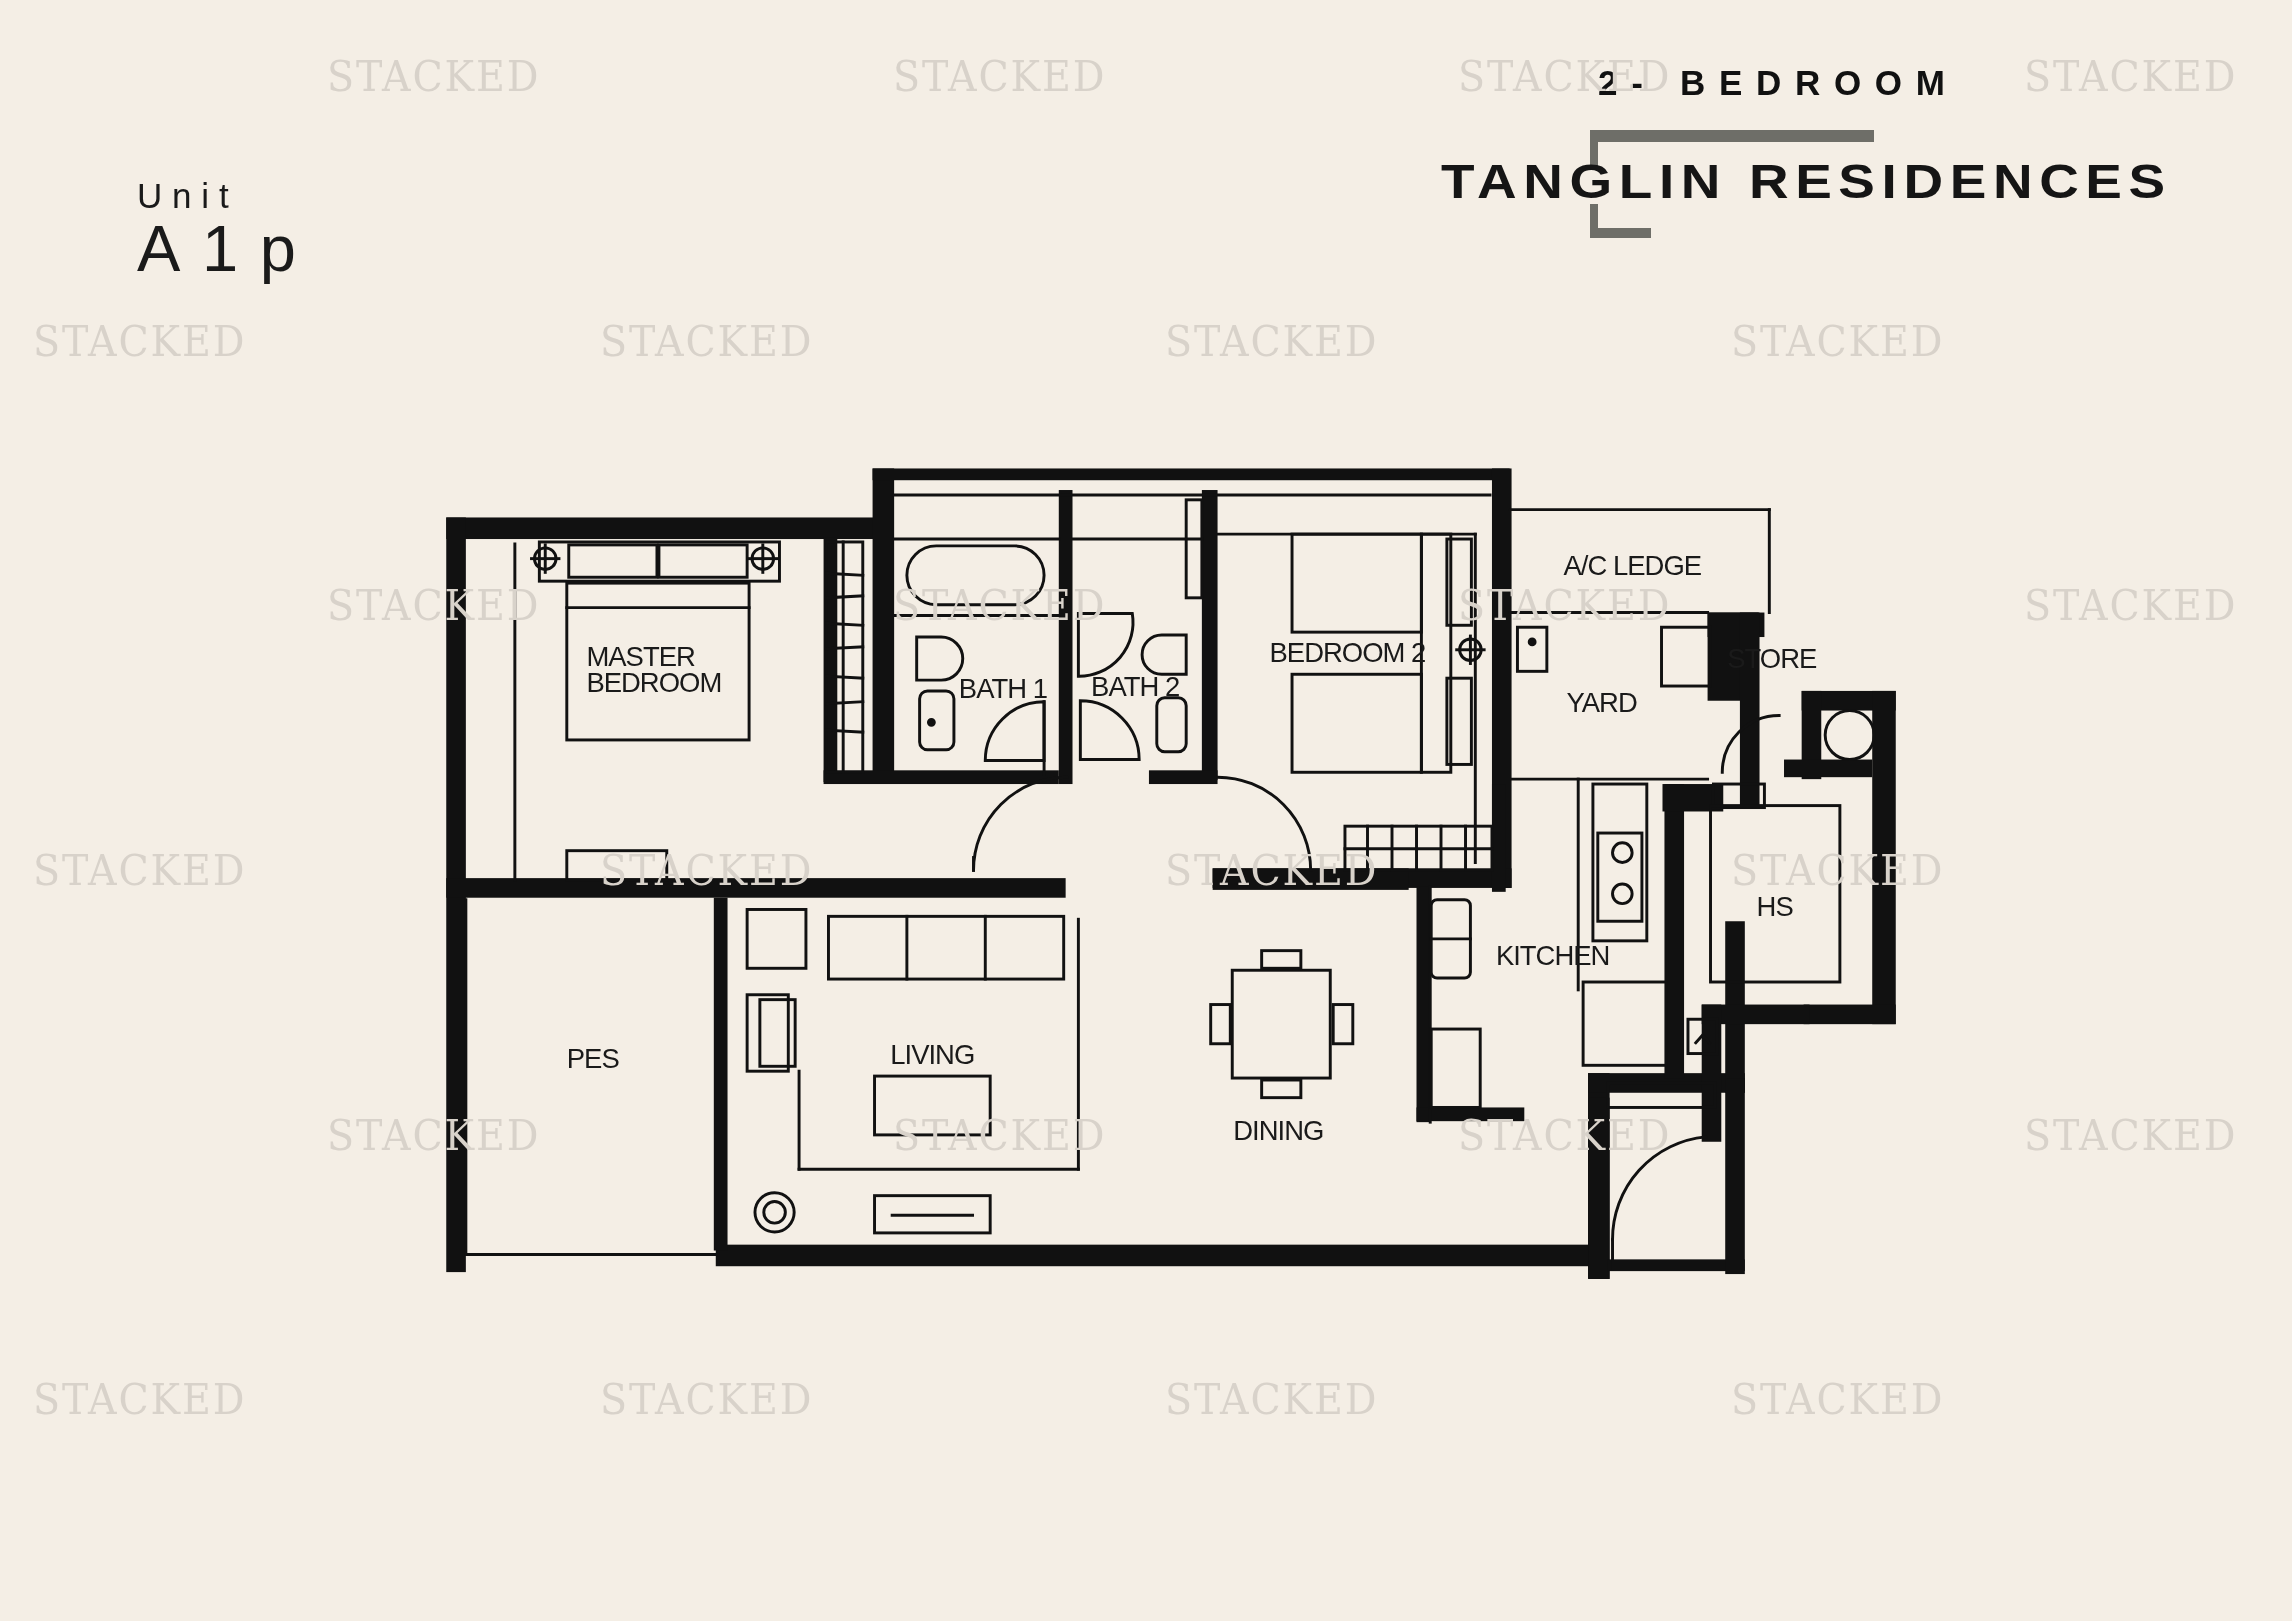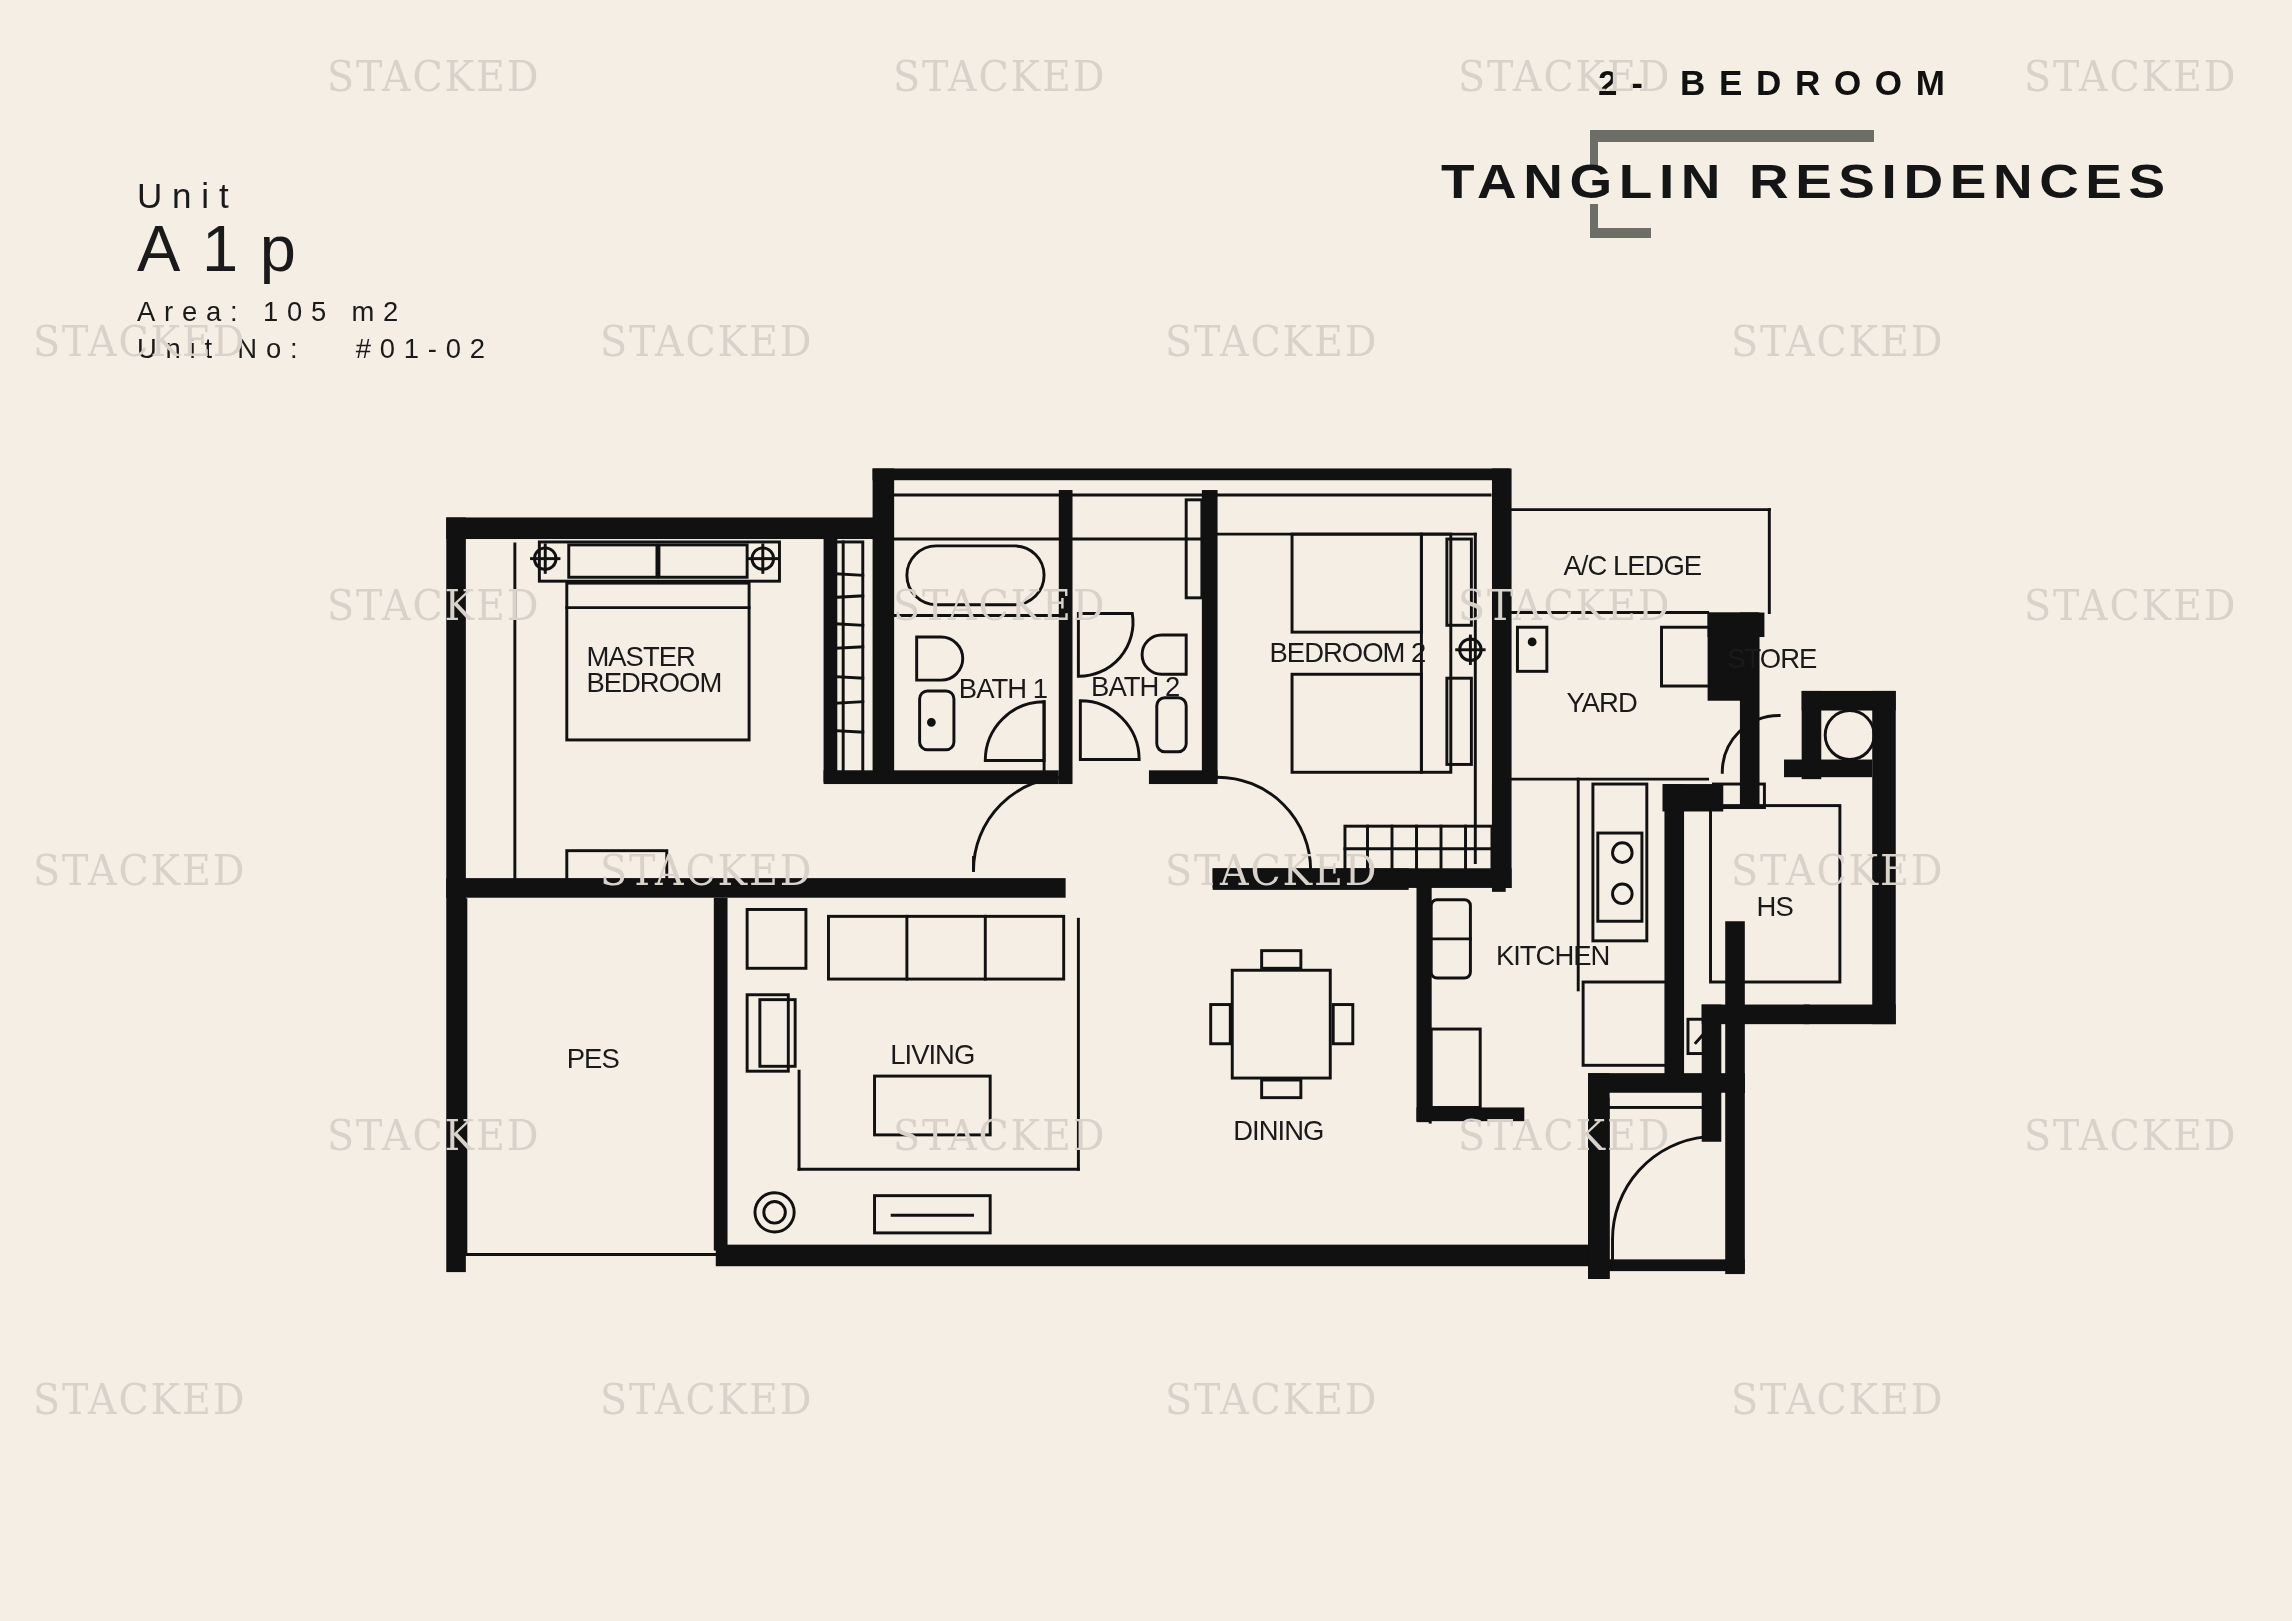--- a/index.html
+++ b/index.html
@@ -41,30 +41,20 @@
 <div class="wm" style="left:1458px;top:1110px;">STACKED</div>
 <div class="wm" style="left:2024px;top:1110px;">STACKED</div>
 <div class="wm" style="left:33px;top:1374px;">STACKED</div>
 <div class="wm" style="left:600px;top:1374px;">STACKED</div>
 <div class="wm" style="left:1165px;top:1374px;">STACKED</div>
 <div class="wm" style="left:1731px;top:1374px;">STACKED</div>
 
 <div class="type-block">
   <div class="type-label">Unit</div>
   <div class="type-value">A1p</div>
-  <div class="meta">
-    <div>
-      <span>Area:</span>
-      <span>105 m2</span>
-    </div>
-    <div>
-      <span>Unit No:</span><span class="gap"></span>
-      <span>#01-02</span>
-    </div>
-  </div>
 </div>
 
 <div class="brand">
   <div class="bedrooms">2- BEDROOM</div>
   <div class="brand-bar" style="left:149px;top:71px;width:284px;height:11.8px;"></div>
   <div class="brand-bar" style="left:149px;top:71px;width:7.8px;height:39px;"></div>
   <div class="project">TANGLIN RESIDENCES</div>
   <div class="brand-bar" style="left:149px;top:145px;width:7.8px;height:33px;"></div>
   <div class="brand-bar" style="left:149px;top:169px;width:61px;height:9.8px;"></div>
 </div>

